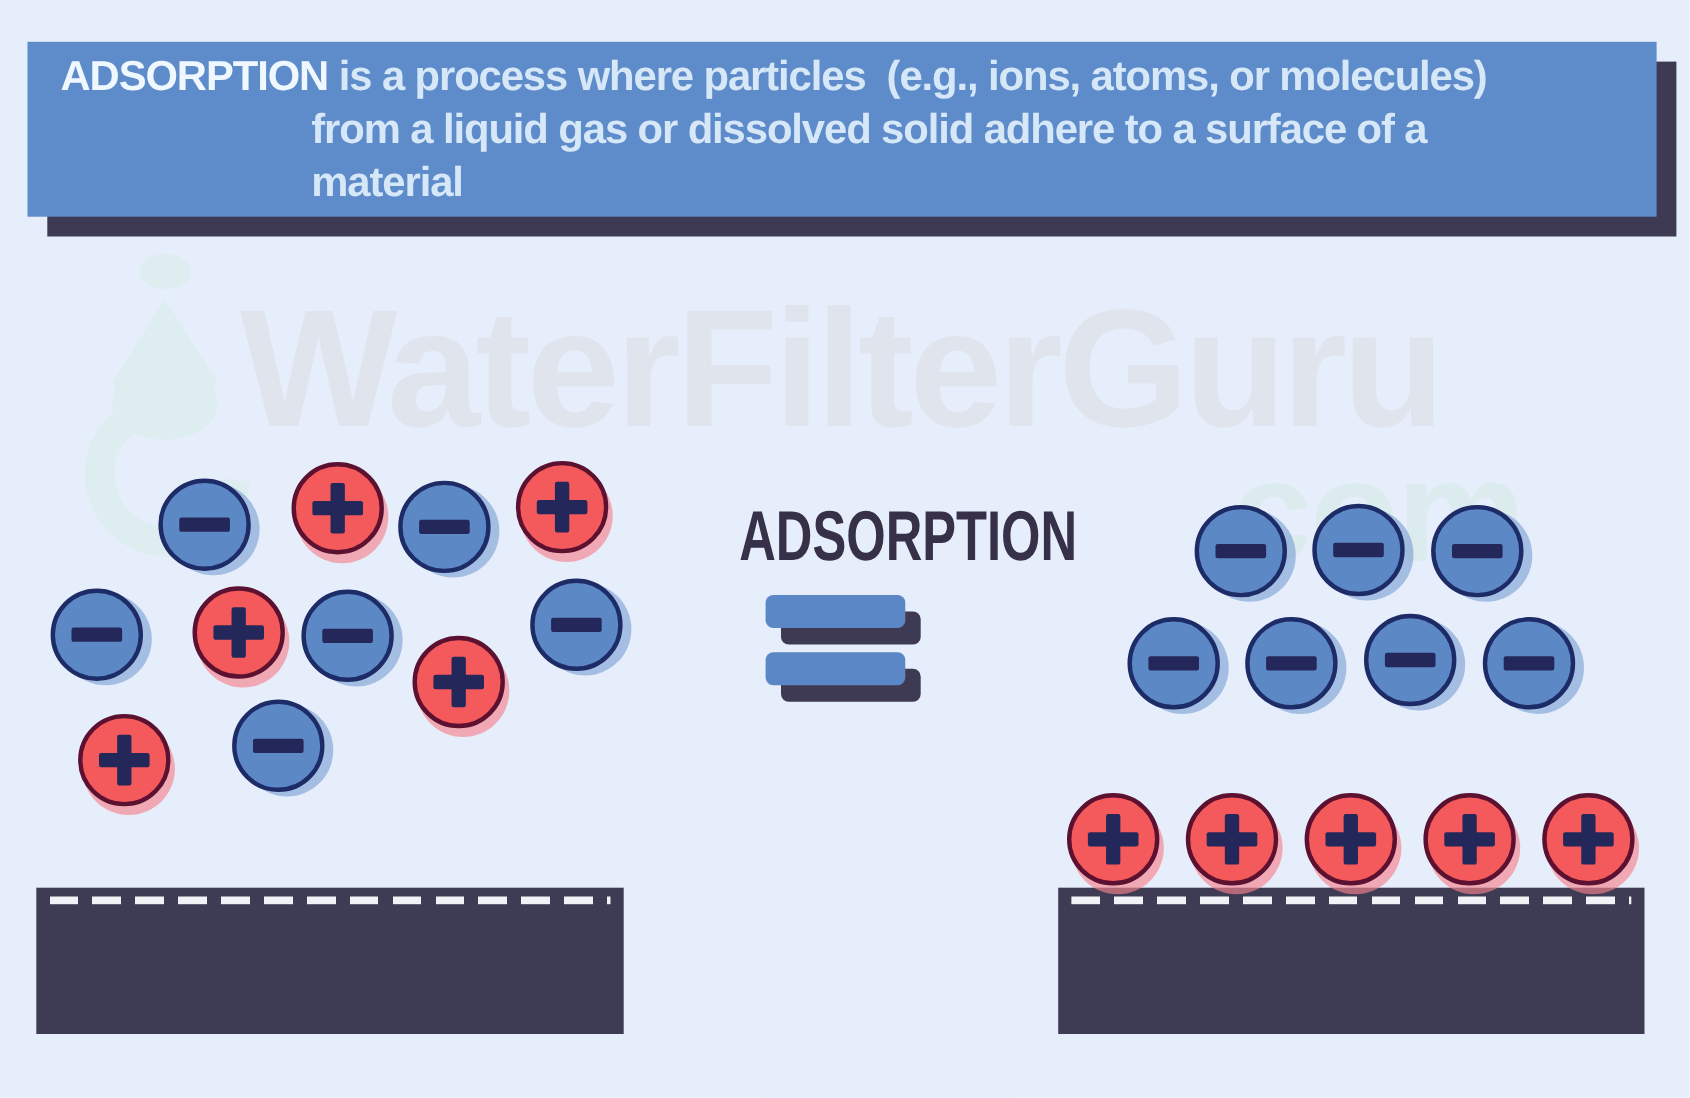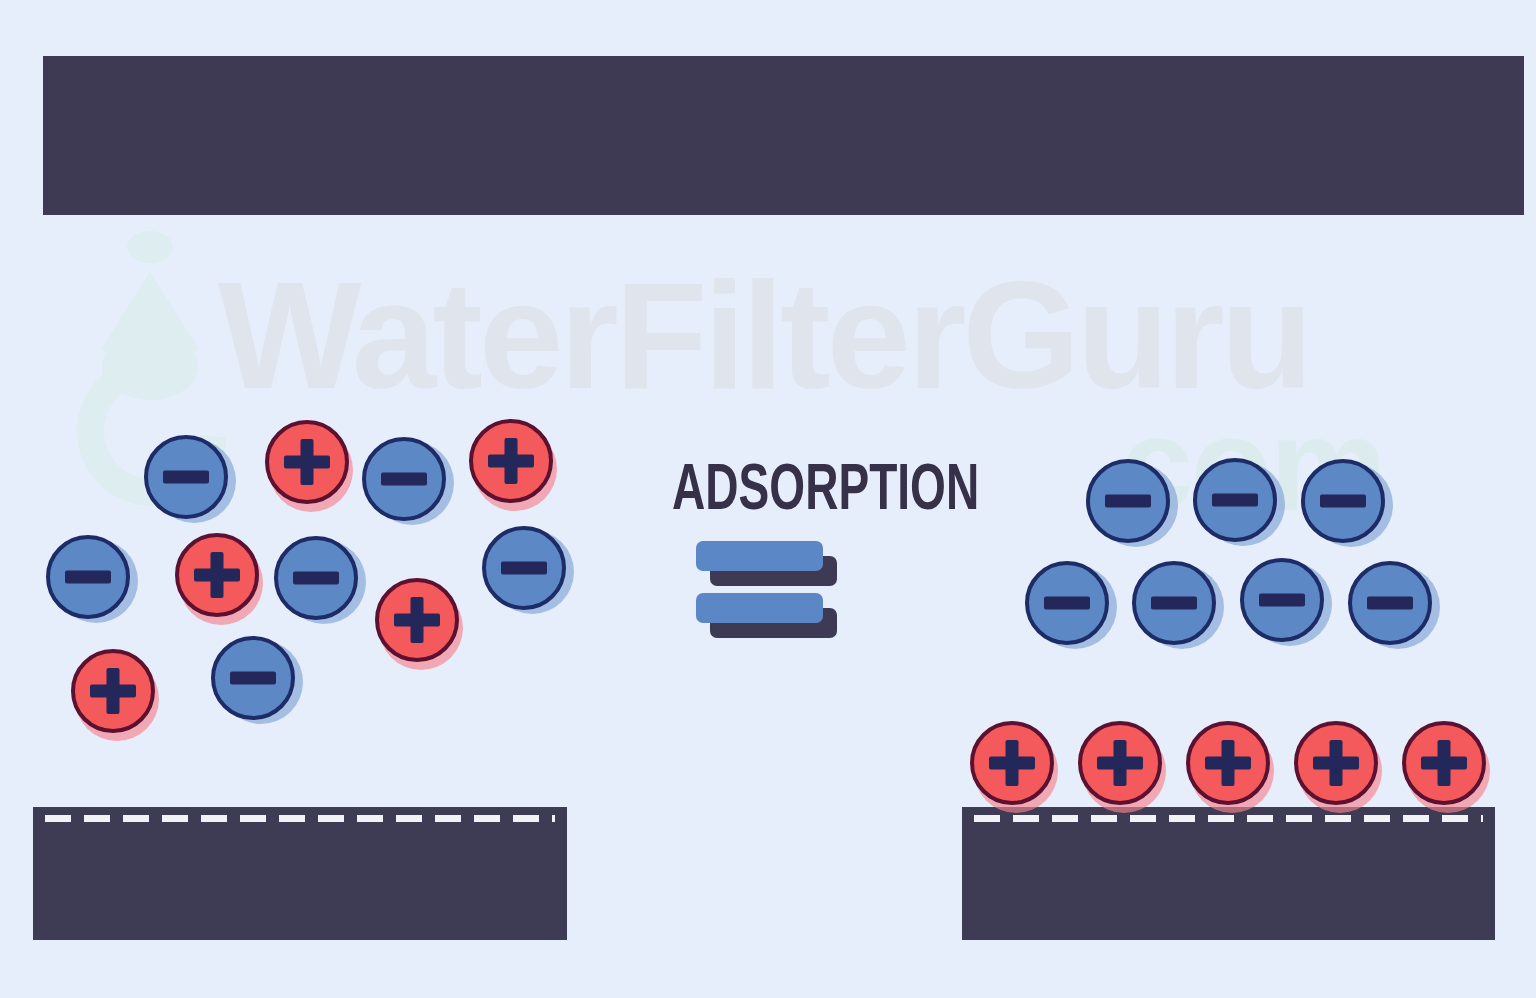--- a/index.html
+++ b/index.html
@@ -105,20 +105,25 @@
   <div class="watermark">
     <div class="logo-dot"></div>
     <div class="logo-drop"></div>
     <div class="logo-blob"></div>
     <div class="logo-ring"></div>
     <div class="wm-brand">WaterFilterGuru</div>
     <div class="wm-suffix">.com</div>
   </div>
 
   <div class="banner-shadow"></div>
+  <div class="banner">
+    <p class="line l1"><span class="hl">ADSORPTION</span><span> is a process where particles  (e.g., ions, atoms, or molecules)</span></p>
+    <p class="line l2">from a liquid gas or dissolved solid adhere to a surface of a</p>
+    <p class="line l3">material</p>
+  </div>
 
   <div id="surfaces">
       <div class="surface" style="left: 33px; top: 807px; width: 534px; height: 133px;">
         <div class="dash-line"></div>
       </div>
       <div class="surface" style="left: 962px; top: 807px; width: 533px; height: 133px;">
         <div class="dash-line"></div>
       </div>
     </div>
 

